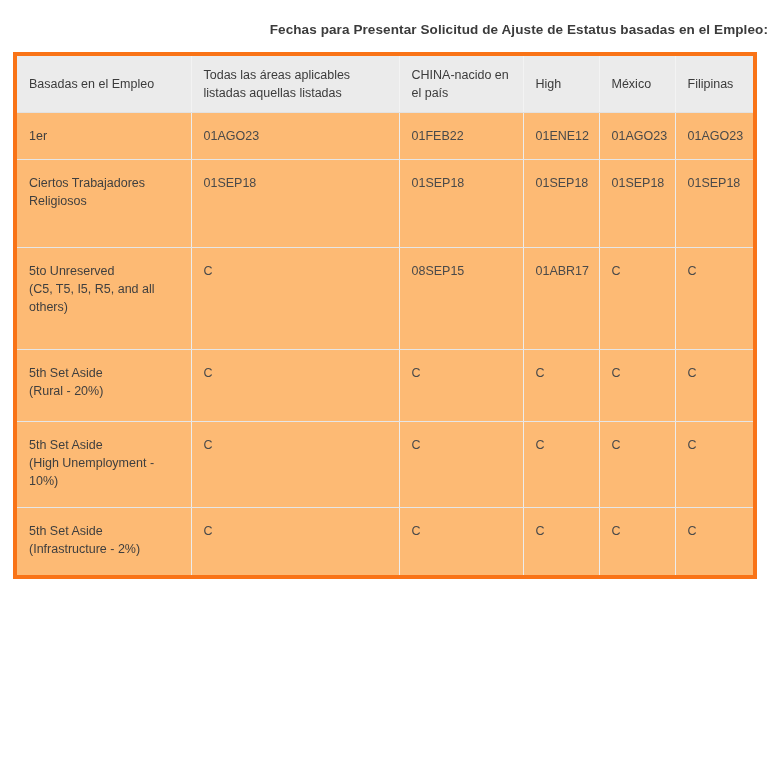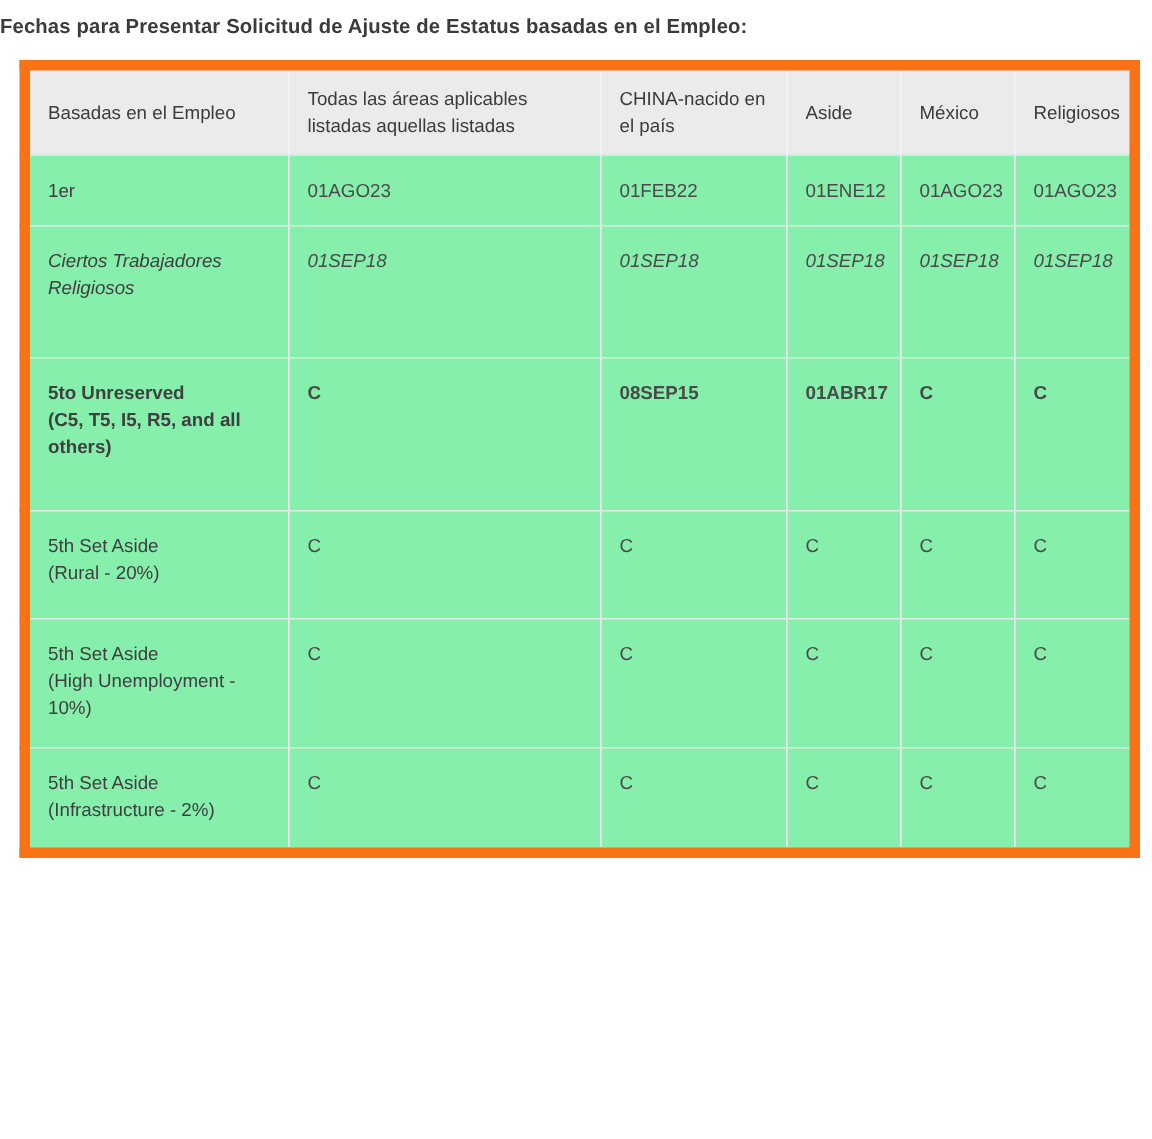--- a/index.html
+++ b/index.html
@@ -16,38 +16,38 @@
   }
 
   .page {
     width: 768px;
     height: 759px;
     position: relative;
     box-sizing: border-box;
   }
 
   .page-title {
-    text-align: left;
+    text-align: right;
     font-size: 13.5px;
     font-weight: bold;
     color: #3b3b3b;
-    padding-top: 9px;
+    padding-top: 21px;
     letter-spacing: 0.1px;
     line-height: 1.3;
   }
 
   .table-wrap {
     margin: 13px 15px 0 13px;
   }
 
   table.visa-table {
     border-collapse: collapse;
     width: 740px;
     table-layout: fixed;
-    border: 7px solid #f97316;
+    border: 4px solid #f97316;
     background: #ffffff;
   }
 
   table.visa-table col.c-category { width: 176px; }
   table.visa-table col.c-all      { width: 208px; }
   table.visa-table col.c-china    { width: 124px; }
   table.visa-table col.c-india    { width: 76px; }
   table.visa-table col.c-mexico   { width: 76px; }
   table.visa-table col.c-phil     { width: 80px; }
 
@@ -71,43 +71,43 @@
 
   table.visa-table tbody td {
     font-size: 12.5px;
     color: #4a4a4a;
     text-align: left;
     vertical-align: top;
     padding: 14px 11px 14px 12px;
     border-right: 1px solid #ececec;
     border-bottom: 1px solid #e6e6e6;
     line-height: 1.45;
-    background: #86efac;
+    background: #fdba74;
     box-sizing: border-box;
   }
   table.visa-table tbody td:last-child {
     border-right: none;
   }
   table.visa-table tbody tr:last-child td {
     border-bottom: none;
   }
 
   table.visa-table tbody td.cat {
     color: #3f3f3f;
     white-space: pre-line;
   }
 
   
   tbody tr.r-h1 td { height: 47px; }
   tbody tr.r-h2 td { height: 47px; }
   tbody tr.r-h3 td { height: 47px; }
   tbody tr.r-h4 td { height: 48px; }
   tbody tr.r-h5 td { height: 46px; }
-  tbody tr.r-h6 td { height: 88px; font-style: italic; }
-  tbody tr.r-h7 td { height: 102px; font-weight: bold; }
+  tbody tr.r-h6 td { height: 88px; }
+  tbody tr.r-h7 td { height: 102px; }
   tbody tr.r-h8 td { height: 72px; }
   tbody tr.r-h9 td { height: 86px; }
   tbody tr.r-h10 td { height: 70px; }
 </style>
 </head>
 <body>
 
 <div class="page">
 
   <div class="page-title">Fechas para Presentar Solicitud de Ajuste de Estatus basadas en el Empleo:</div>
@@ -121,23 +121,23 @@
         <col class="c-india">
         <col class="c-mexico">
         <col class="c-phil">
       </colgroup>
 
       <thead>
         <tr>
           <th>Basadas en el Empleo</th>
           <th>Todas las áreas aplicables listadas aquellas listadas</th>
           <th>CHINA-nacido en el país</th>
-          <th>Aside</th>
+          <th>High</th>
           <th>México</th>
-          <th>Religiosos</th>
+          <th>Filipinas</th>
         </tr>
       </thead>
 
       <tbody>
 
         <tr class="r-h1">
           <td class="cat">1er</td>
           <td>01AGO23</td>
           <td>01FEB22</td>
           <td>01ENE12</td>

